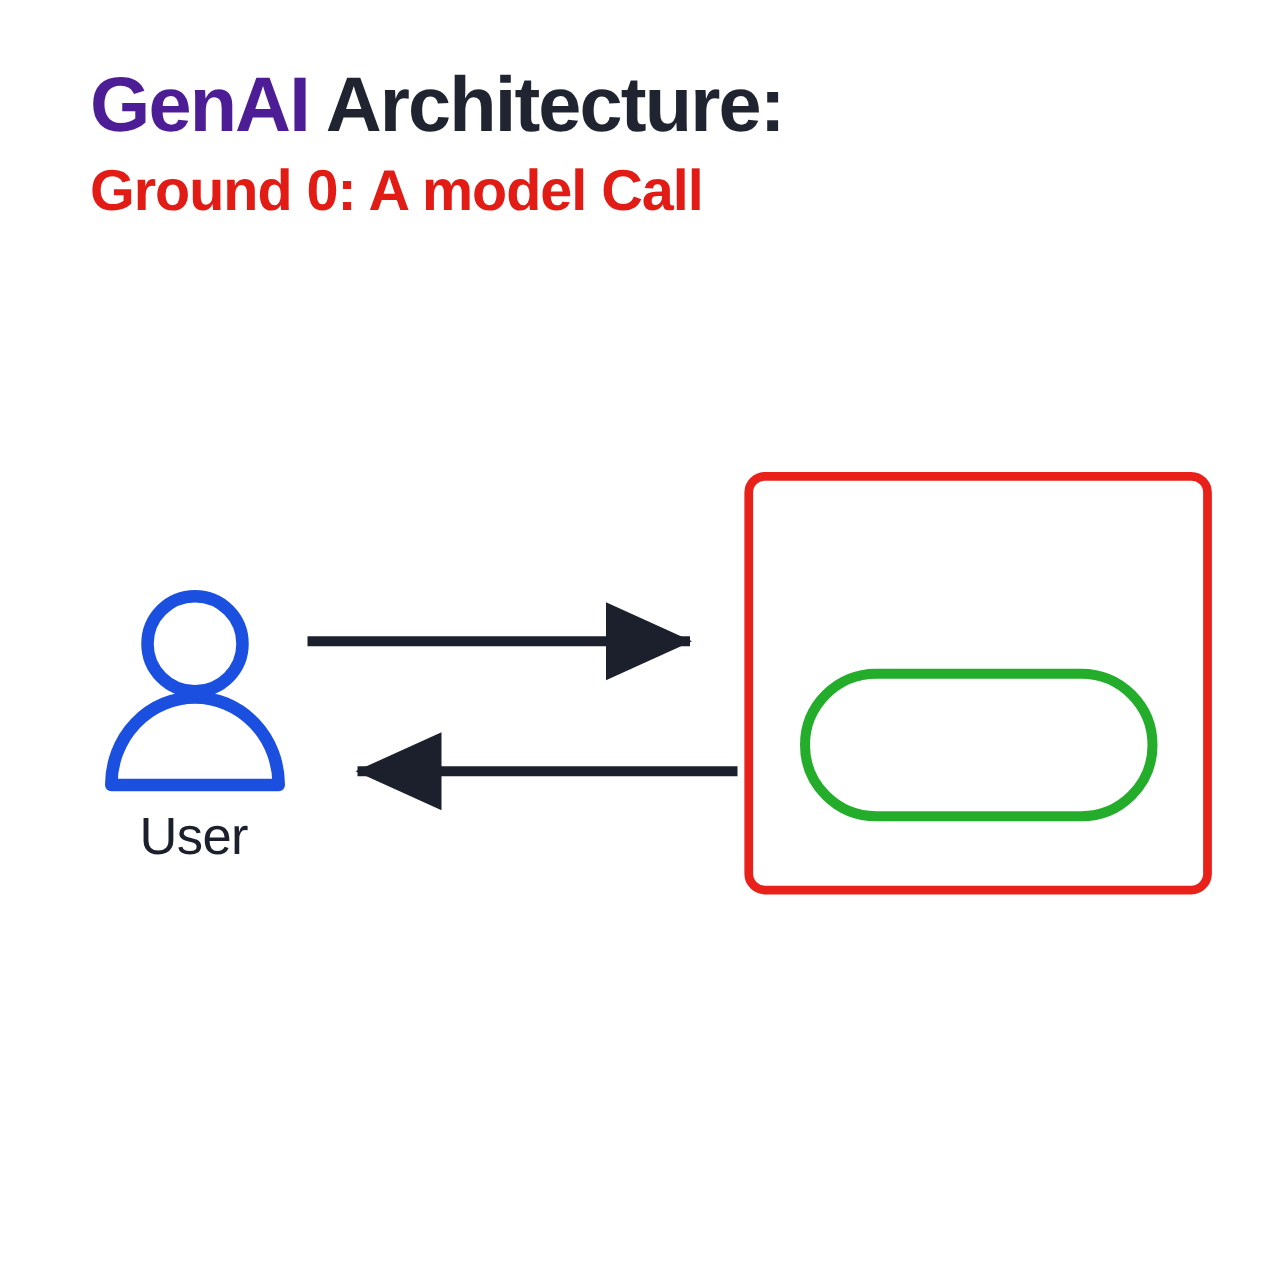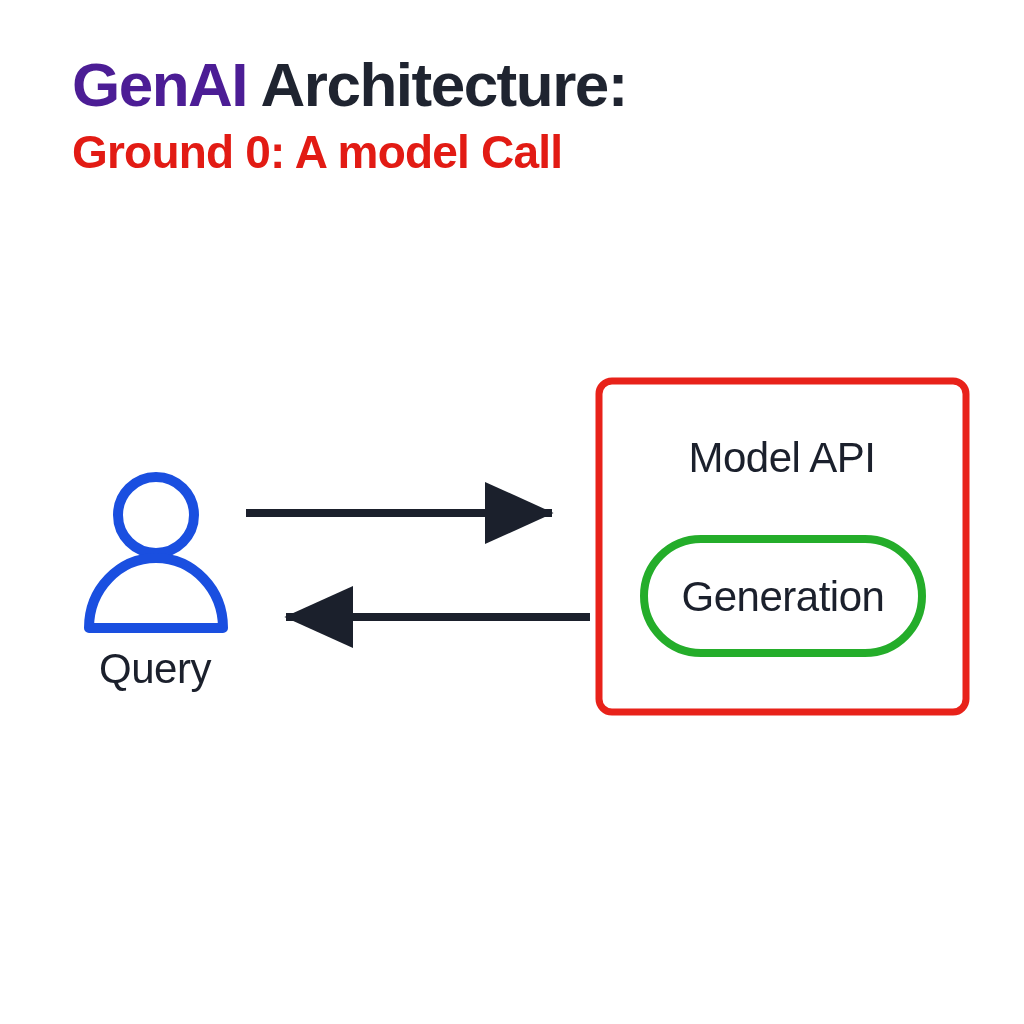--- a/index.html
+++ b/index.html
@@ -114,27 +114,25 @@
 
     <g>
       <line x1="590" y1="617" x2="286" y2="617" stroke="#1b202c" stroke-width="8" marker-end="url(#arrowLeft)"></line>
     </g>
 
     <rect x="599" y="381" width="367" height="331" rx="13" ry="13" fill="#ffffff" stroke="#e8221a" stroke-width="7"></rect>
 
     <rect x="644" y="539" width="278" height="114" rx="57" ry="57" fill="#ffffff" stroke="#24ad2a" stroke-width="8"></rect>
   </svg>
 
-  <div class="node-text" id="user-label">Query</div>
+  <div class="node-text" id="user-label">User</div>
 
 
 
-  <div class="node-text" id="model-api-label">Model API</div>
 
-  <div class="node-text" id="generation-label">Generation</div>
 
   <div class="hit" id="model-api-box-hit"></div>
   <div class="hit" id="generation-pill-hit"></div>
   <div class="hit" id="user-icon-hit"></div>
   <div class="hit" id="query-arrow-hit"></div>
   <div class="hit" id="response-arrow-hit"></div>
 
 </div>
 
 </body></html>

